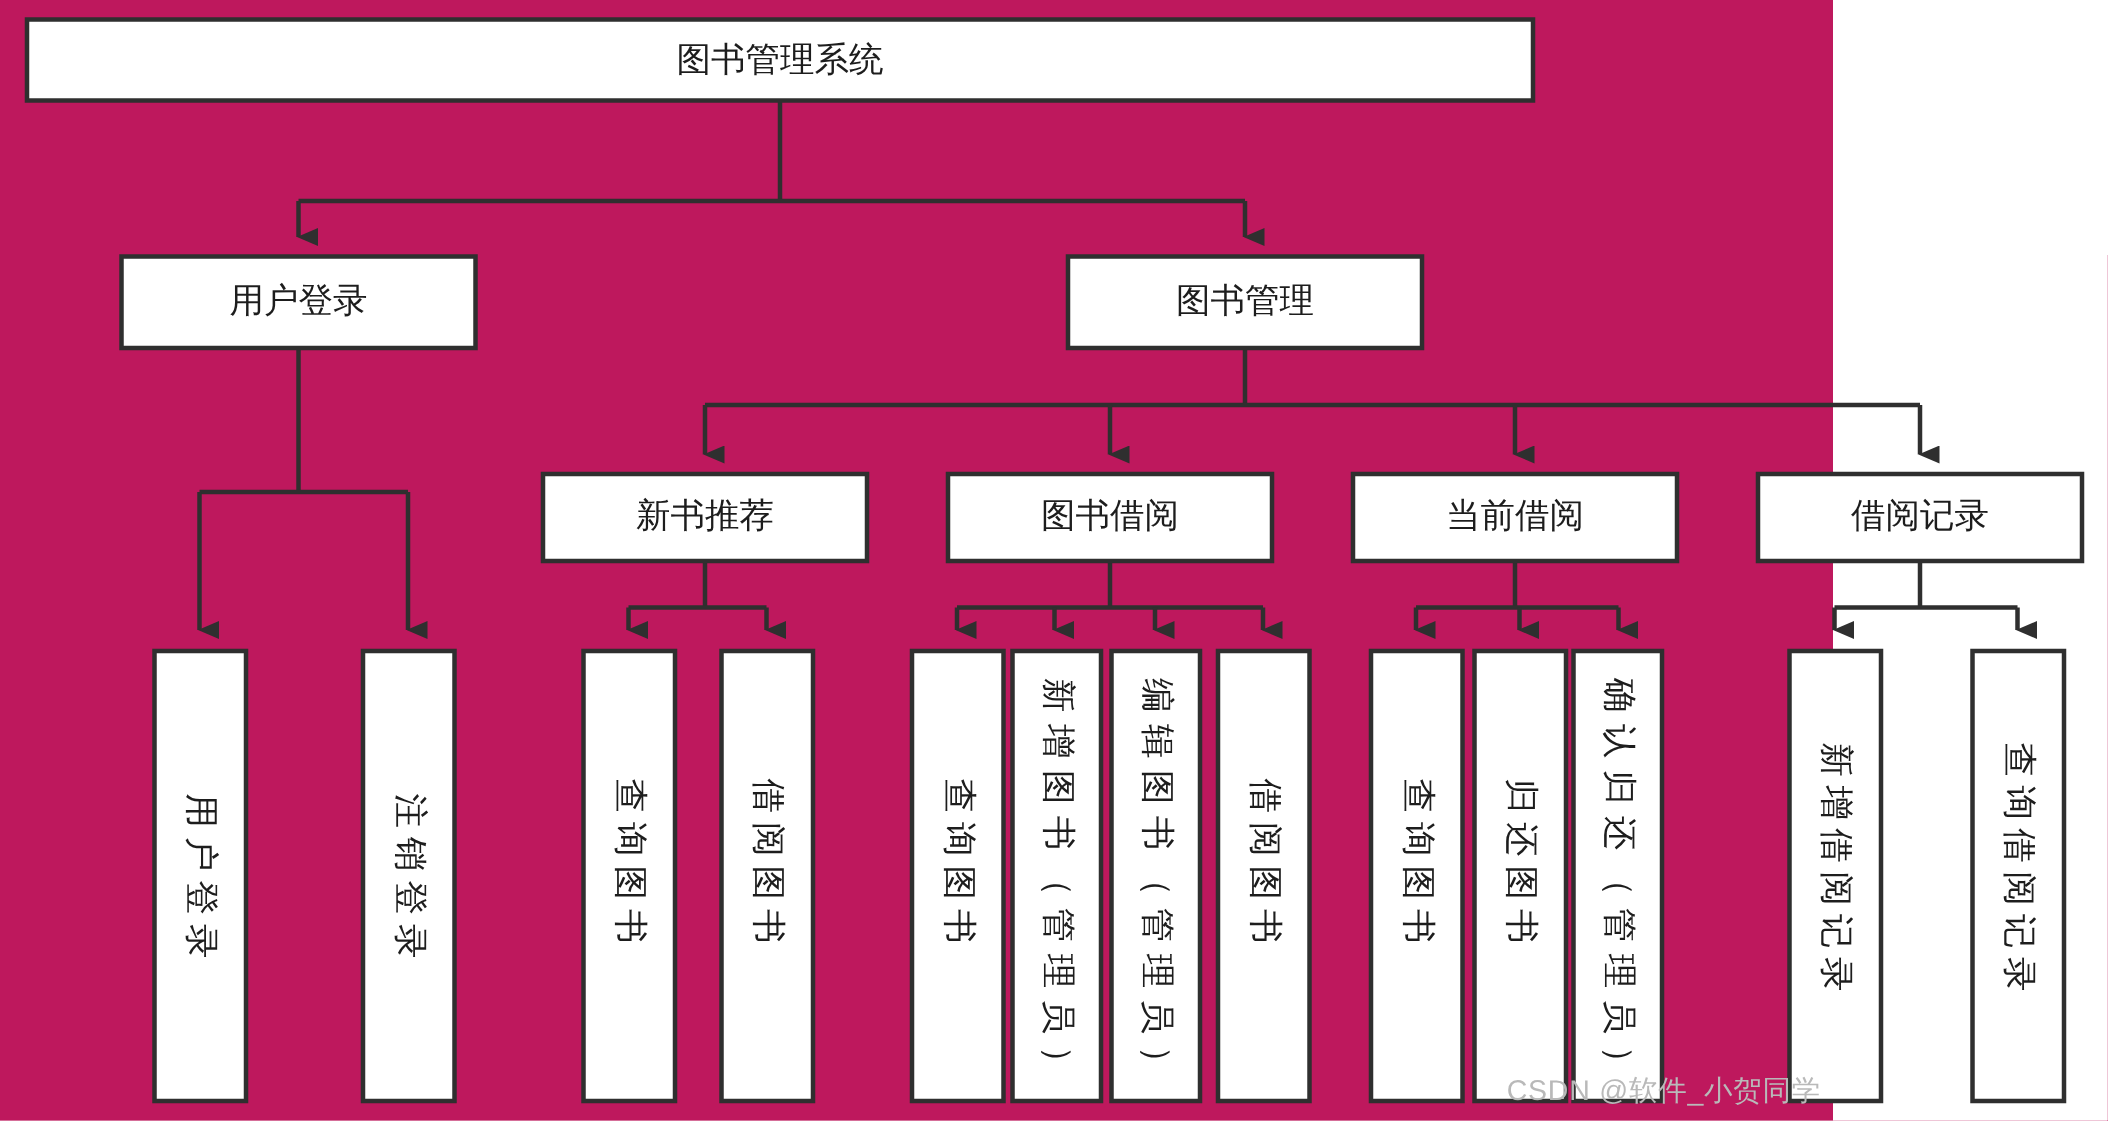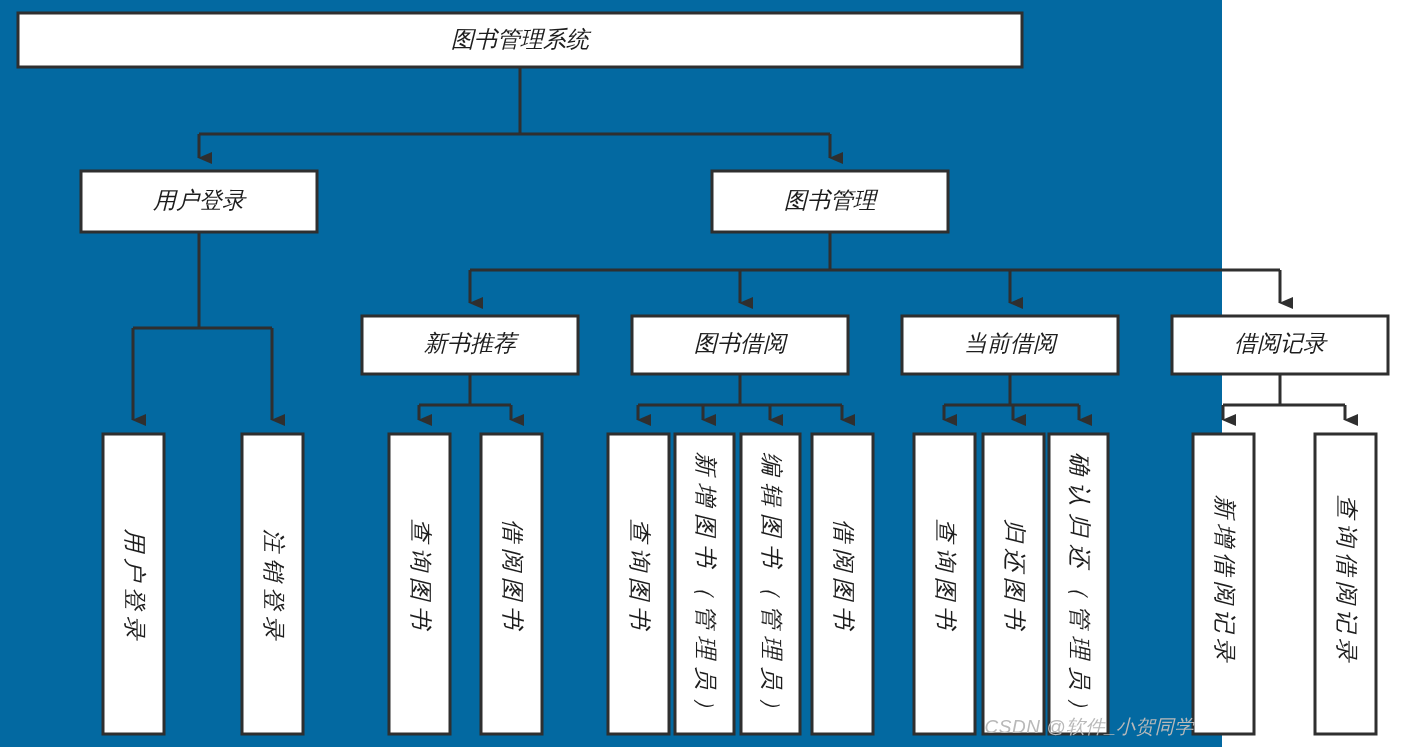--- a/index.html
+++ b/index.html
@@ -10,22 +10,21 @@
   body {
     width: 1405px;
     height: 747px;
     font-family: "Liberation Sans", "DejaVu Sans", sans-serif;
     overflow: hidden;
   }
   #diagram-root {
     position: relative;
     width: 1222px;
     height: 747px;
-    background: #0369a1;
-    font-style: italic;
+    background: #be185d;
   }
   svg#flow-svg {
     position: absolute;
     left: 0;
     top: 0;
     width: 1405px;
     height: 747px;
   }
   .node-rect {
     fill: #ffffff;
@@ -46,21 +45,21 @@
   }
   .node-label-v {
     font-family: "Liberation Sans", "DejaVu Sans", sans-serif;
     font-size: 23px;
     fill: #1d1d1d;
     text-anchor: middle;
     dominant-baseline: middle;
   }
   .watermark {
     position: absolute;
-    right: 28px;
+    right: 8px;
     bottom: 7px;
     font-family: "Liberation Sans", "DejaVu Sans", sans-serif;
     font-size: 19px;
     color: #b9b9b9;
     letter-spacing: 0.5px;
     white-space: nowrap;
     user-select: none;
   }
 </style>
 </head>

